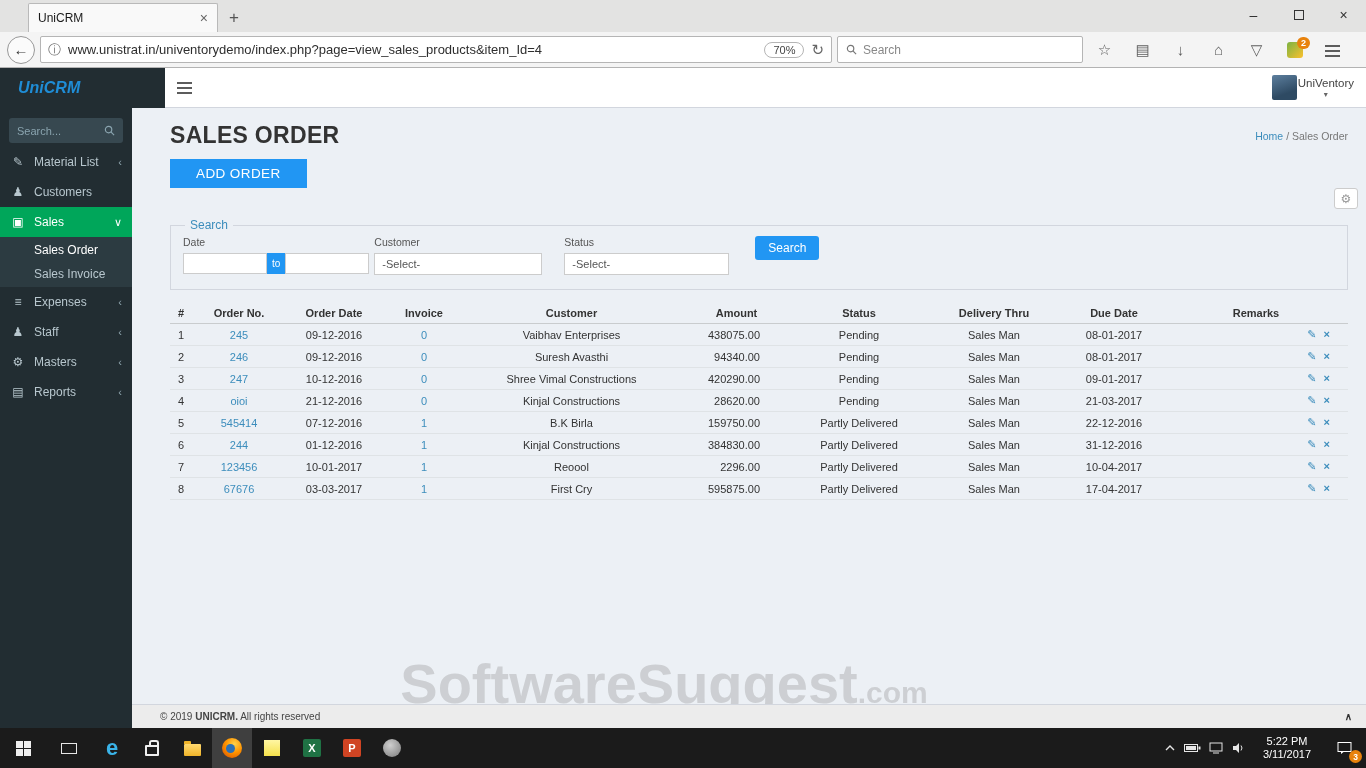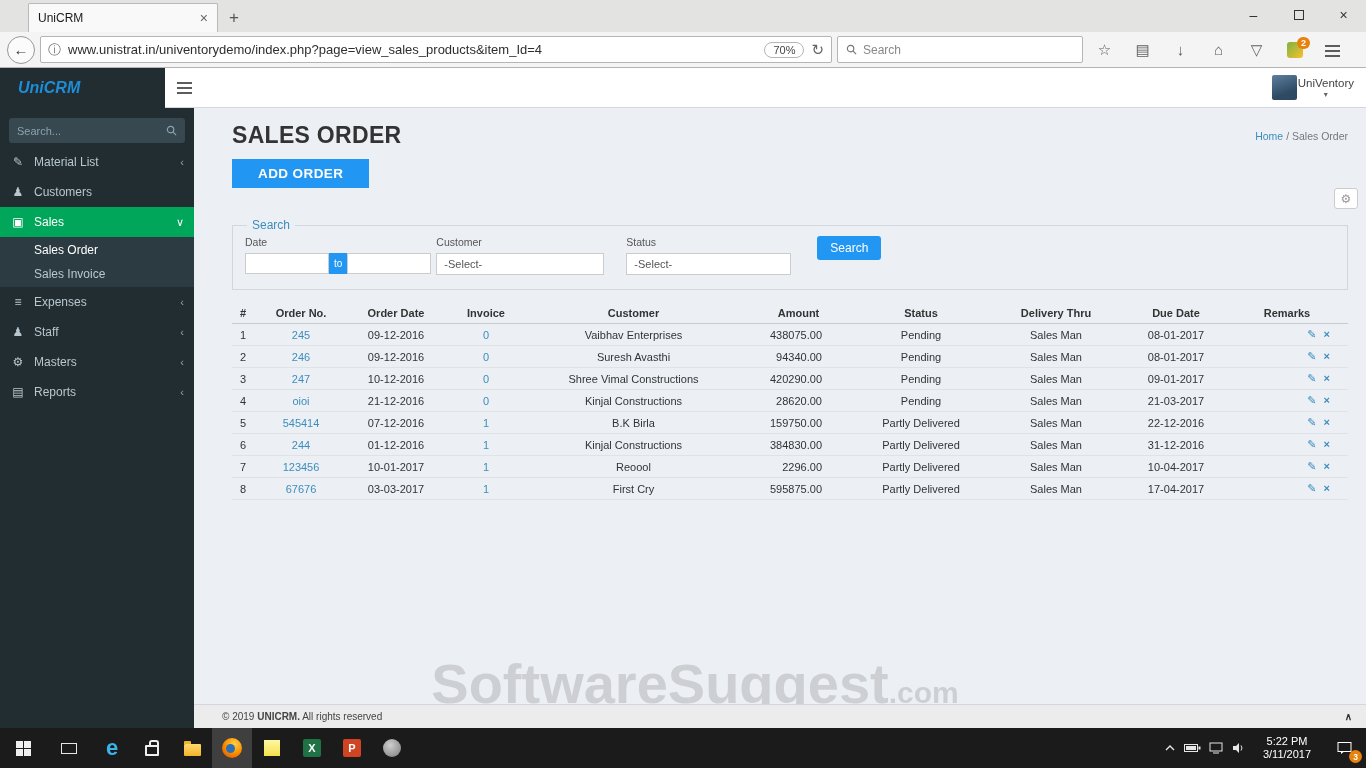--- a/index.html
+++ b/index.html
@@ -39,21 +39,21 @@
   .logo { width:165px; background:#222d32; color:#1f8dd6; font-style:italic; font-weight:bold; font-size:16px; display:flex; align-items:center; padding-left:18px; flex-shrink:0; }
   .app-navbar { flex:1; background:#fff; border-bottom:1px solid #d2d6de; display:flex; align-items:center; padding:0 12px; }
   .user-menu { margin-left:auto; display:flex; align-items:flex-end; gap:1px; }
   .avatar { width:25px; height:25px; border-radius:2px; background:linear-gradient(160deg,#5d7f9e 0%,#2e4a63 70%); }
   .user-stack { display:flex; flex-direction:column; align-items:center; line-height:11px; }
   .user-name { font-size:11.5px; color:#444; }
   .user-caret { font-size:8px; color:#666; }
 
   
   .app-body { display:flex; height:620px; }
-  .sidebar { width:194px; background:#222d32; flex-shrink:0; }
+  .sidebar { width:132px; background:#222d32; flex-shrink:0; }
   .sb-search { margin:10px 9px 4px; background:#374850; border-radius:3px; height:25px; display:flex; align-items:center; padding:0 8px; }
   .sb-search input { background:transparent; border:none; outline:none; color:#ccc; font-size:11px; flex:1; min-width:0; font-family:inherit; }
   .sb-search input::placeholder { color:#8aa4af; }
   .sb-search .mag { color:#8aa4af; display:flex; }
   .sb-label { color:#4b646f; font-size:9px; letter-spacing:.4px; padding:10px 12px 8px; font-weight:bold; }
   .sb-item { height:30px; display:flex; align-items:center; padding:0 10px; color:#b8c7ce; font-size:12px; gap:8px; }
   .sb-item .sb-ico { width:16px; text-align:center; font-size:12px; }
   .sb-item .sb-text { flex:1; }
   .sb-item .sb-chev { font-size:11px; color:#8ea4ad; }
   .sb-item.active { background:#00a65a; color:#fff; }
@@ -62,21 +62,21 @@
   .sb-subitem { height:24px; display:flex; align-items:center; padding-left:34px; font-size:12px; color:#b8c7ce; }
   .sb-subitem.active { color:#fff; }
 
   
   .content-col { flex:1; display:flex; flex-direction:column; min-width:0; }
   .content { flex:1; background:#ecf0f5; position:relative; padding:14px 18px 0 38px; overflow:hidden; }
   .content-header { display:flex; justify-content:space-between; align-items:flex-start; }
   .page-title { font-size:23px; color:#333; font-weight:bold; letter-spacing:.3px; font-family:"Liberation Sans", sans-serif; }
   .breadcrumb { font-size:10.5px; margin-top:8px; color:#777; }
   .breadcrumb a { color:#3c8dbc; text-decoration:none;margin-left:8px; }
-  .add-order { display:block; margin-top:10px; background:#2196f3; color:#fff; border:none; font-size:13.5px; font-weight:bold; letter-spacing:.4px; padding:7px 26px; font-family:inherit; cursor:pointer; }
+  .add-order { display:block; margin-top:10px; background:#2196f3; color:#fff; border:none; font-size:13.5px; font-weight:normal; letter-spacing:.4px; padding:7px 26px; font-family:inherit; cursor:pointer; }
   .gear-box { position:absolute; top:80px; right:8px; width:24px; height:21px; background:#fff; border:1px solid #ccc; border-radius:3px; display:flex; align-items:center; justify-content:center; color:#999; font-size:12px; }
   .search-panel { margin-top:30px; border:1px solid #d2d6de; padding:2px 12px 14px; }
   .search-panel legend { color:#3c8dbc; font-size:12px; padding:0 5px; margin-left:2px; }
   .fields { display:flex; align-items:flex-start; margin-top:2px; }
   .fgroup label { display:block; font-size:10.5px; color:#555; margin-bottom:5px; }
   .date-row { display:flex; align-items:center; }
   .date-in { width:84px; height:21px; border:1px solid #ccc; font-family:inherit; font-size:11px; padding:0 4px; }
   .to-badge { background:#2196f3; color:#fff; font-size:10px; height:21px; padding:0 5px; display:flex; align-items:center; }
   .select { width:168px; height:22px; border:1px solid #ccc; background:#fff; font-size:11px; color:#555; display:flex; align-items:center; padding:0 7px; }
   .fg-customer { margin-left:5px; }

